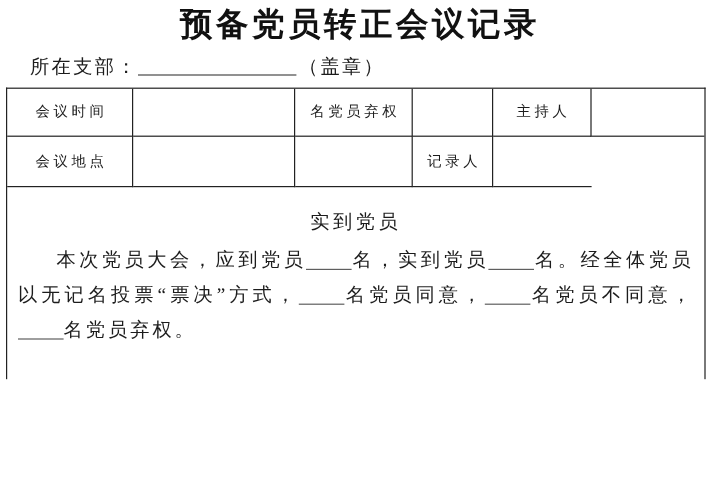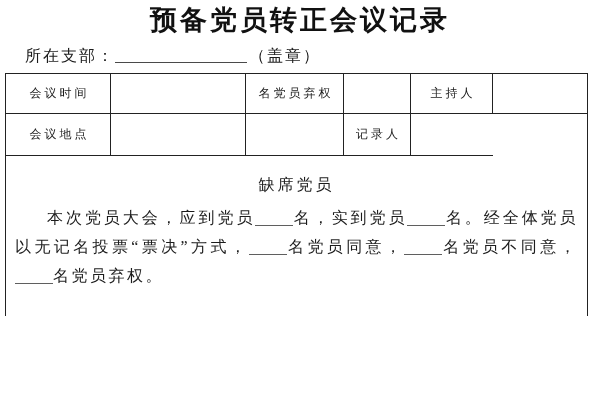--- a/index.html
+++ b/index.html
@@ -138,19 +138,19 @@
       <div class="cell">会议地点</div>
       <div class="cell"></div>
       <div class="cell"></div>
       <div class="cell">记录人</div>
       <div class="cell last"></div>
     </div>
 
 
     <div class="row">
       <div class="result-cell">
-        <h2 class="result-heading">缺席党员</h2>
+        <h2 class="result-heading">实到党员</h2>
         <p class="result-para"><span>本次党员大会，应到党员</span><span class="blank"></span><span>名，实到党员</span><span class="blank"></span><span>名。经全体党员以无记名投票“票决”方式，</span><span class="blank"></span><span>名党员同意，</span><span class="blank"></span><span>名党员不同意，</span><span class="blank"></span><span>名党员弃权。</span></p>
       </div>
     </div>
 
   </div>
 </div>
 
 </body></html>

